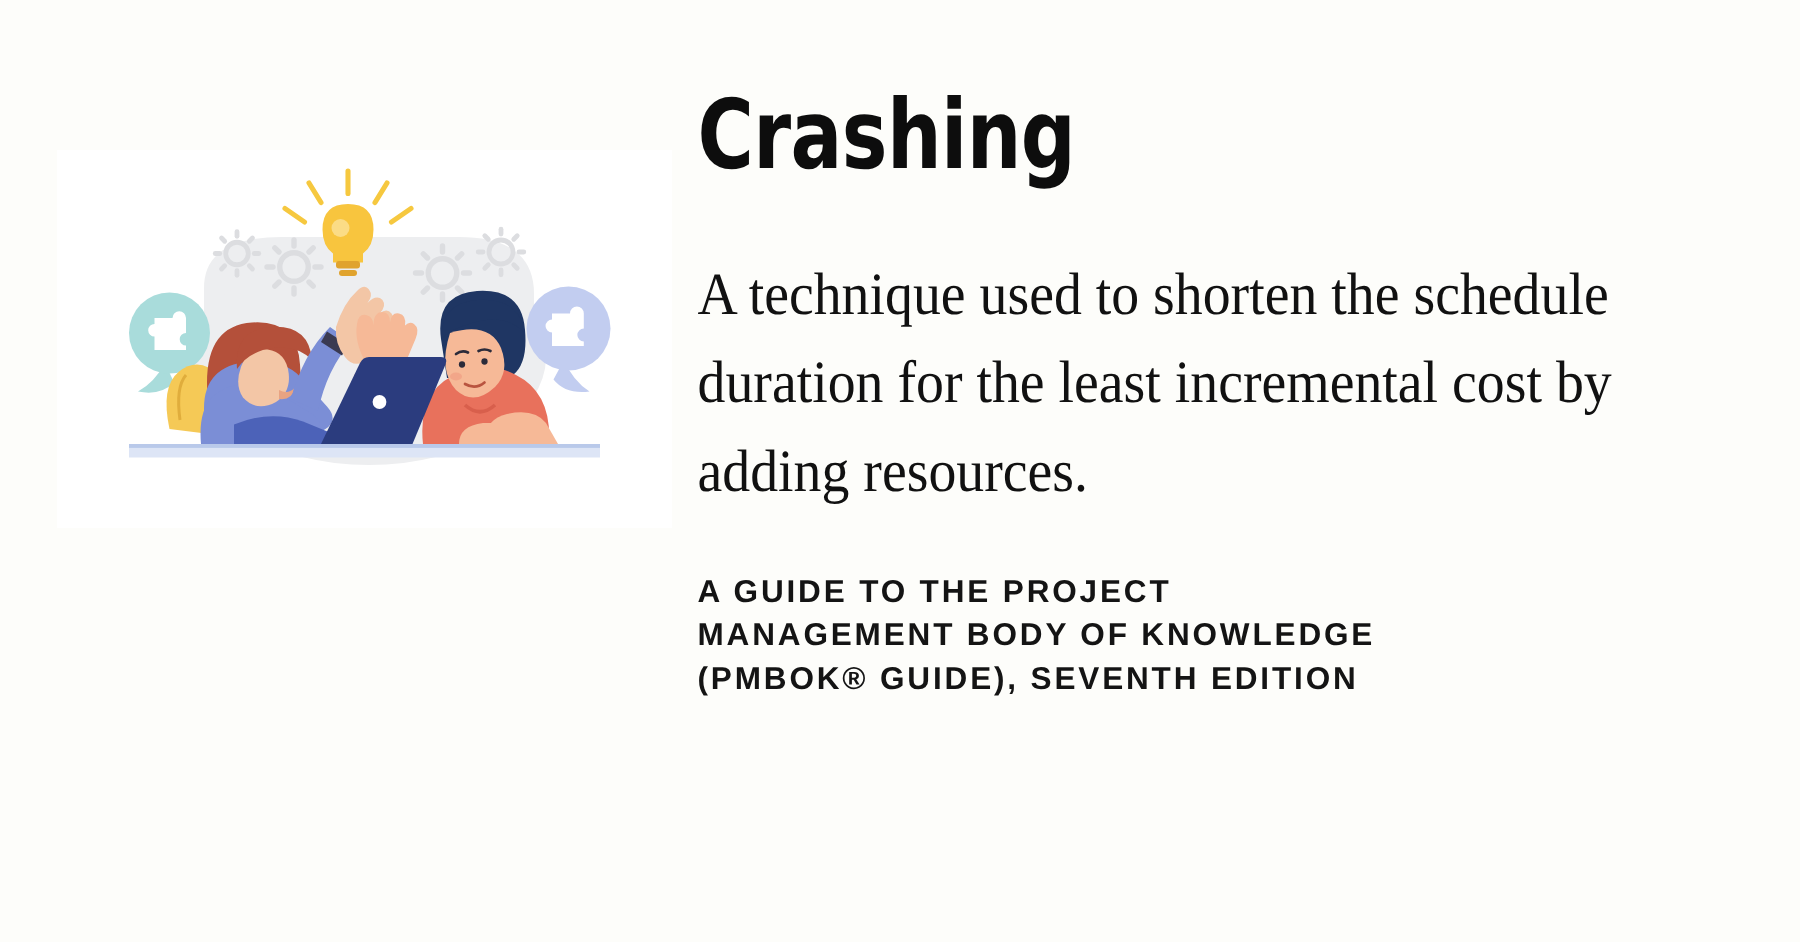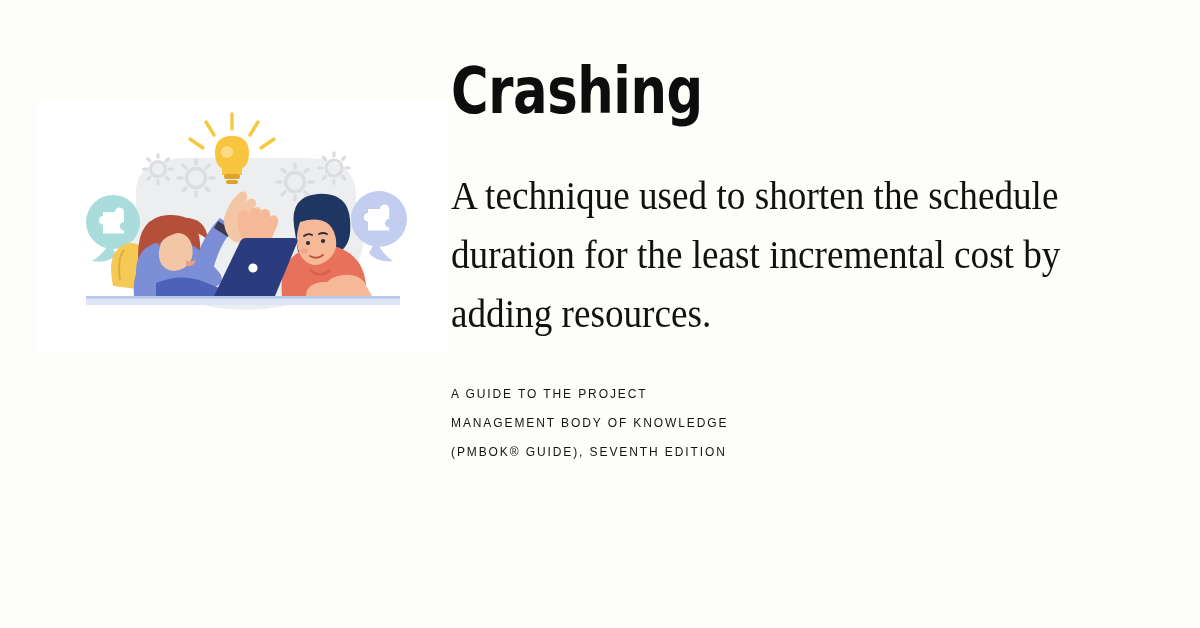--- a/index.html
+++ b/index.html
@@ -29,21 +29,21 @@
     left:38px; top:100px;
     width:410px; height:252px;
     background:#ffffff;
   }
 
   .illus-svg { display:block; width:100%; height:100%; }
 
   
   .text-col {
     position:absolute;
-    left:451px; top:0;
+    left:465px; top:0;
     width:710px; height:628px;
   }
 
   .title {
     position:absolute;
     top:58px; left:0;
     font-family:"DejaVu Sans", sans-serif;
     font-weight:700;
     font-size:64px;
     line-height:1.05;
@@ -64,22 +64,22 @@
     line-height:59px;
     color:#111111;
     transform:scaleX(0.93);
     transform-origin:left top;
   }
 
   .citation {
     position:absolute;
     top:380px; left:0;
     font-family:"Liberation Sans", sans-serif;
-    font-weight:400;
-    font-size:12px;
+    font-weight:700;
+    font-size:21px;
     line-height:29px;
     letter-spacing:1.9px;
     text-transform:uppercase;
     color:#141414;
     white-space:pre-line;
   }
 </style>
 </head>
 <body>
 

